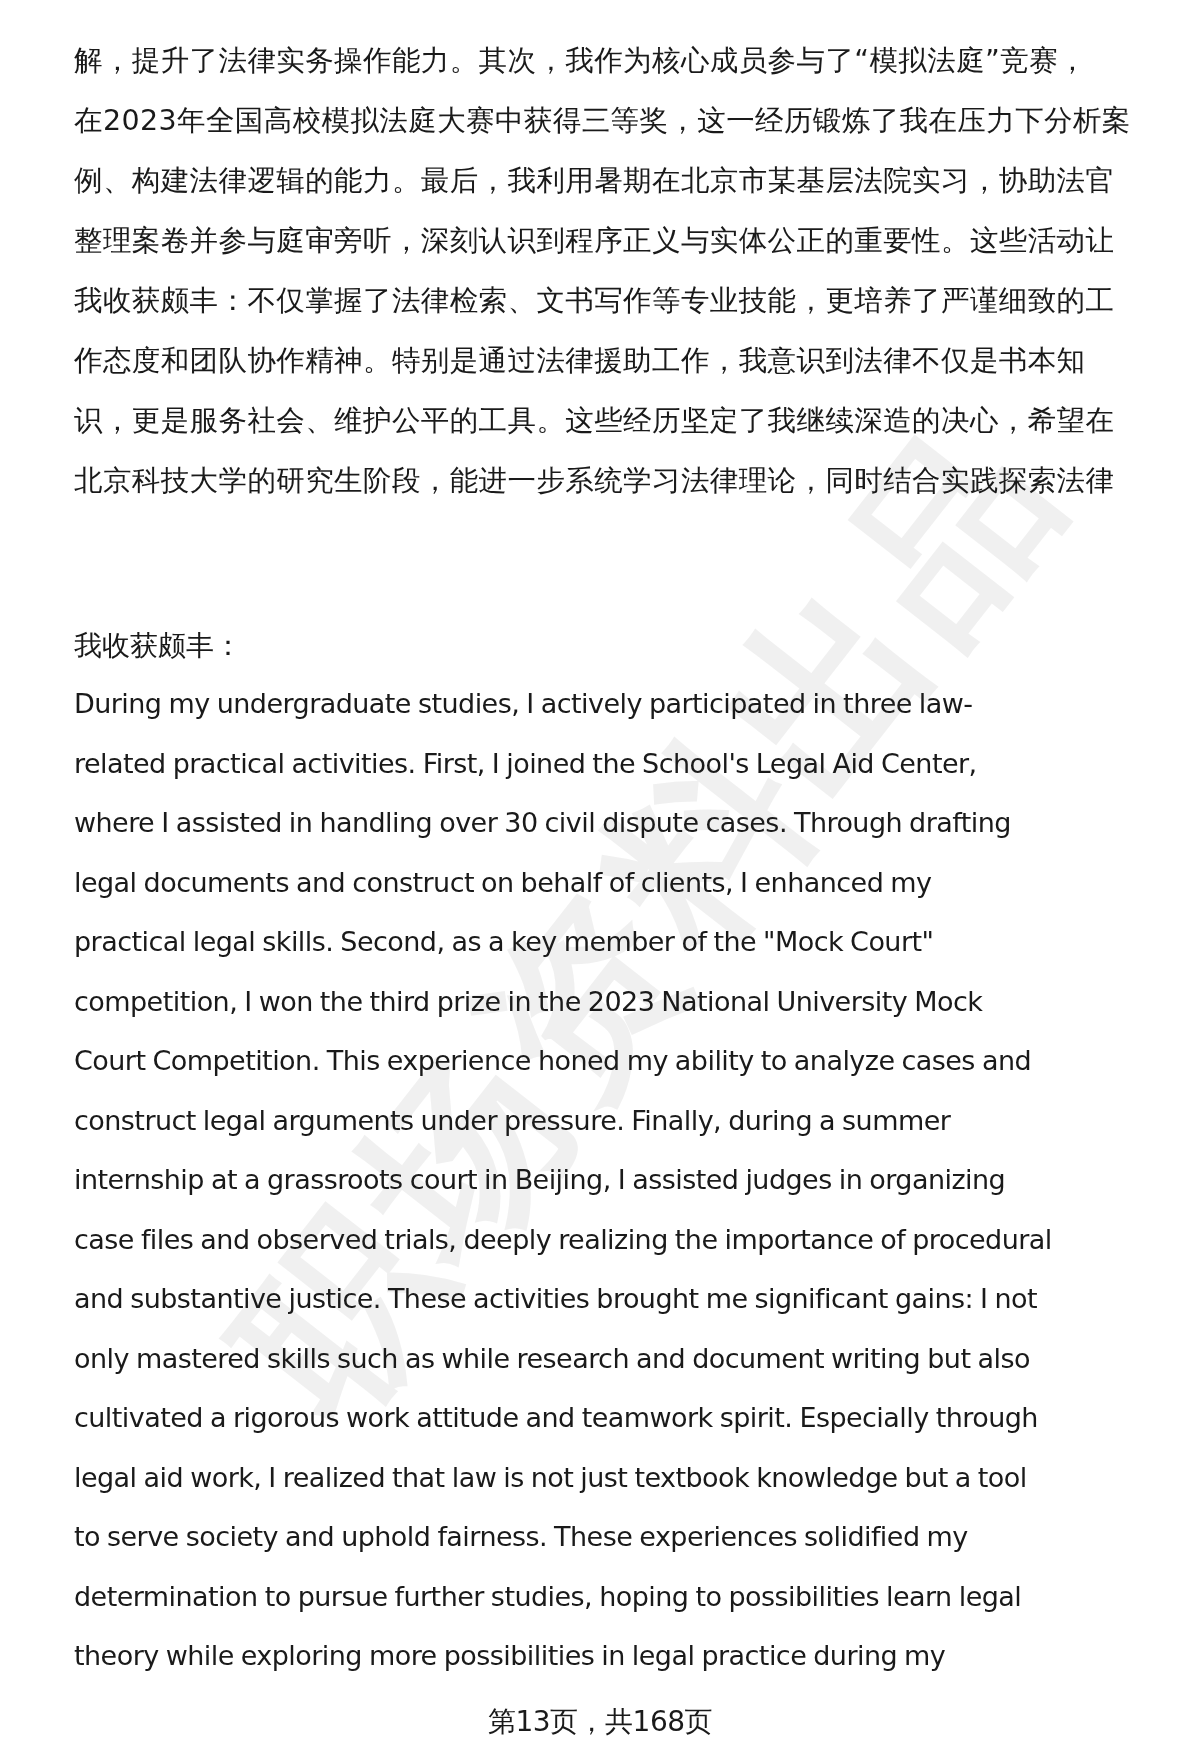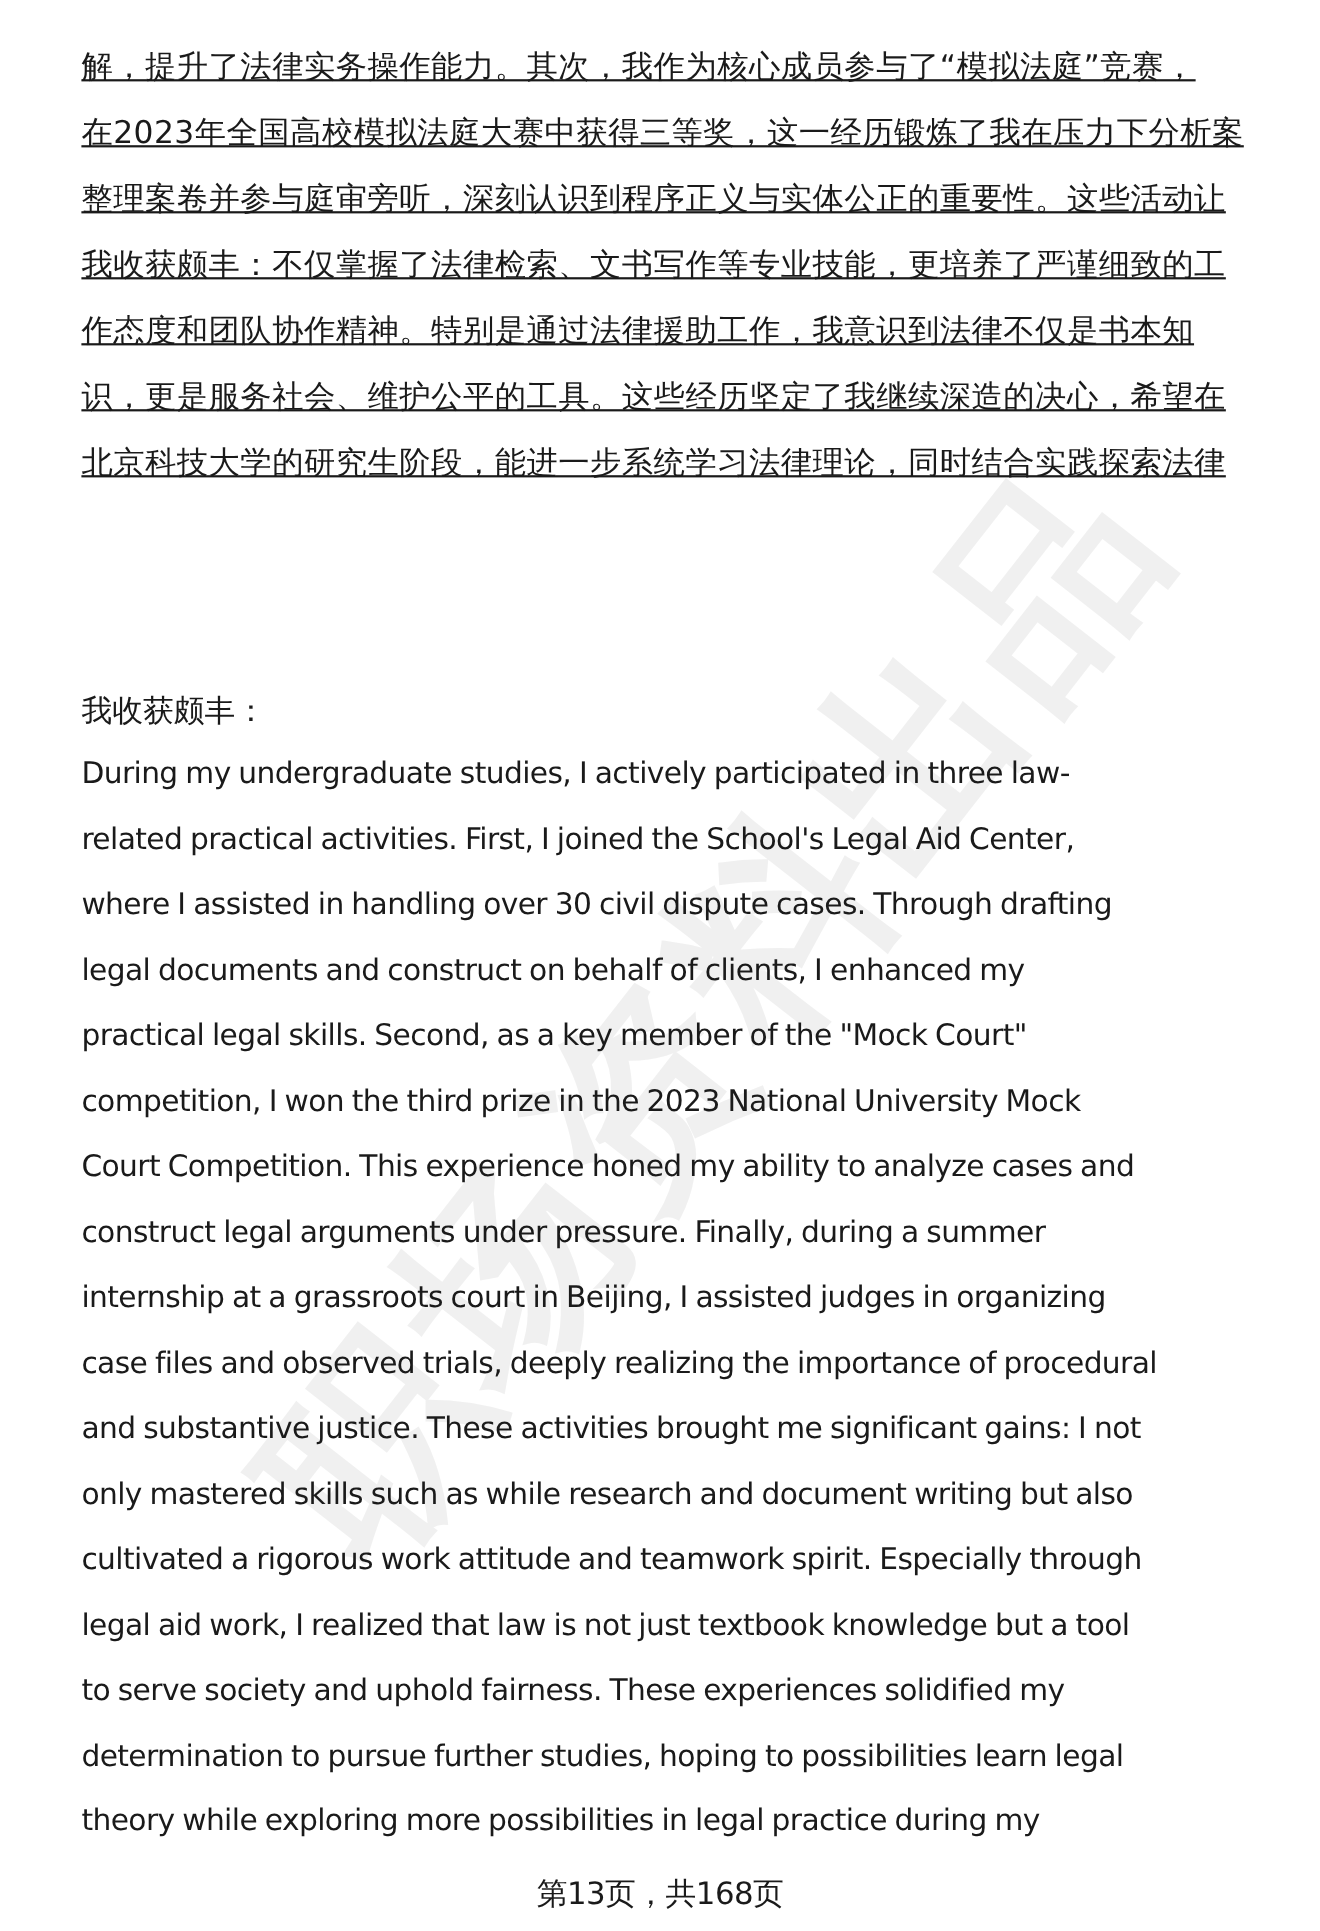--- a/index.html
+++ b/index.html
@@ -41,21 +41,20 @@
       white-space: nowrap;
       letter-spacing: 8px;
       font-family: "DejaVu Sans", sans-serif;
     }
     .zh-block {
       position: absolute;
       left: 74px;
       top: 31px;
       width: 1080px;
       z-index: 1;
-      text-decoration: underline;
     }
     .zh-line {
       font-size: 28.5px;
       line-height: 60px;
       height: 60px;
       white-space: nowrap;
       letter-spacing: 0.4px;
     }
     .en-label {
       position: absolute;
@@ -100,20 +99,21 @@
 
 <div class="page">
 
   <div class="watermark">
     <div class="watermark-text">职场资料出品</div>
   </div>
 
   <div class="zh-block">
     <div class="zh-line">解，提升了法律实务操作能力。其次，我作为核心成员参与了“模拟法庭”竞赛，</div>
     <div class="zh-line">在2023年全国高校模拟法庭大赛中获得三等奖，这一经历锻炼了我在压力下分析案</div>
+    <div class="zh-line">例、构建法律逻辑的能力。最后，我利用暑期在北京市某基层法院实习，协助法官</div>
     <div class="zh-line">整理案卷并参与庭审旁听，深刻认识到程序正义与实体公正的重要性。这些活动让</div>
     <div class="zh-line">我收获颇丰：不仅掌握了法律检索、文书写作等专业技能，更培养了严谨细致的工</div>
     <div class="zh-line">作态度和团队协作精神。特别是通过法律援助工作，我意识到法律不仅是书本知</div>
     <div class="zh-line">识，更是服务社会、维护公平的工具。这些经历坚定了我继续深造的决心，希望在</div>
     <div class="zh-line">北京科技大学的研究生阶段，能进一步系统学习法律理论，同时结合实践探索法律</div>
   </div>
 
   <div class="en-label">我收获颇丰：</div>
 
   <div class="en-block">

